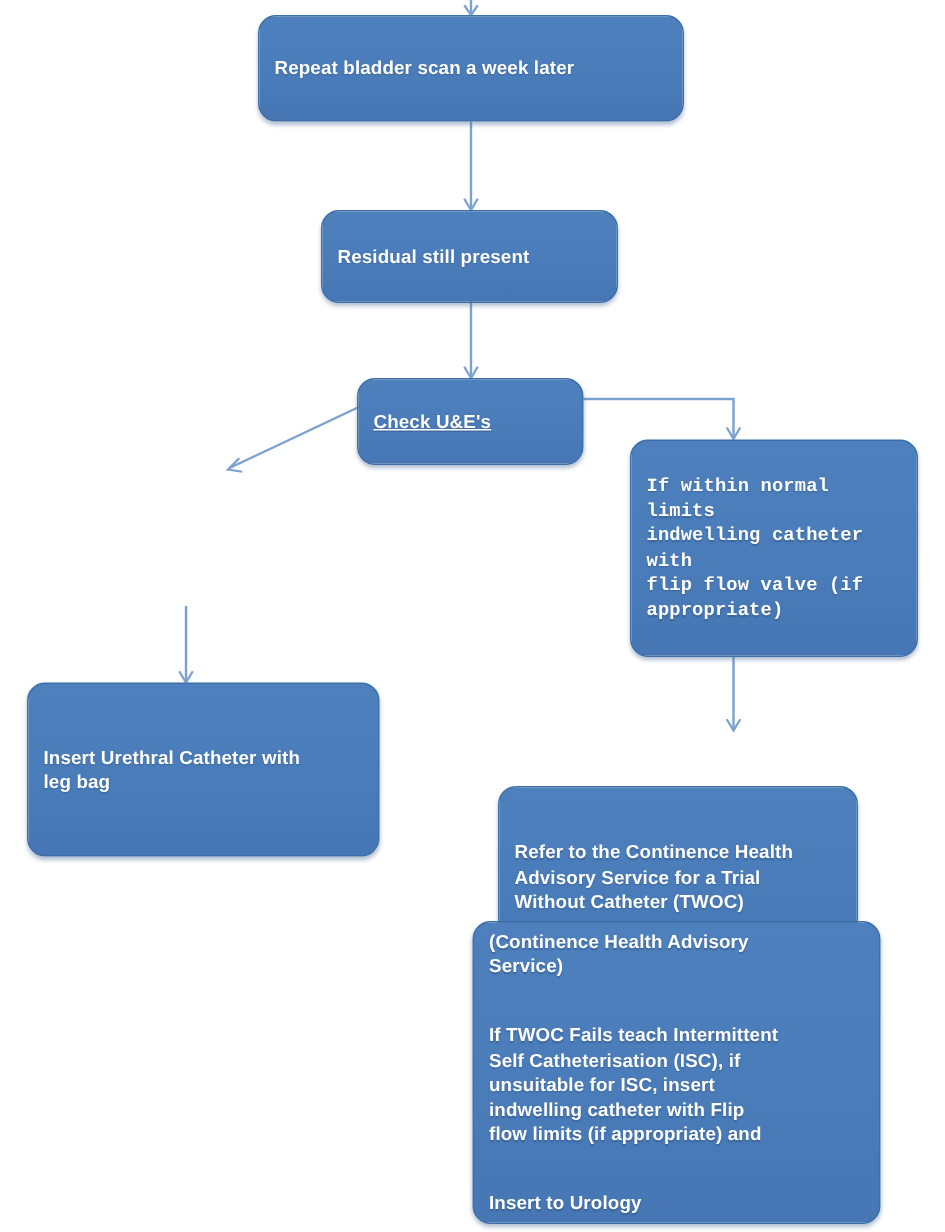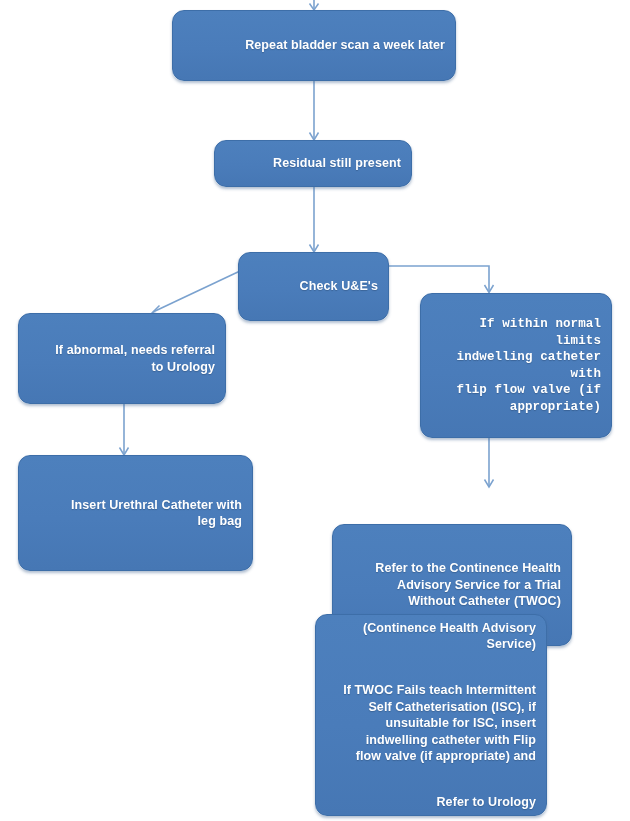--- a/index.html
+++ b/index.html
@@ -30,21 +30,21 @@
   .node {
     position: absolute;
     box-sizing: border-box;
     background: linear-gradient(180deg, #4d80bd 0%, #4a7cba 55%, #4677b4 100%);
     border: 1px solid #3d6ea8;
     border-radius: 12px;
     box-shadow: 0 2px 3px rgba(80,110,150,0.45);
     display: flex;
     align-items: center;
     justify-content: center;
-    text-align: right;
+    text-align: left;
     color: #ffffff;
     font-weight: bold;
     font-size: 12.5px;
     line-height: 1.32;
     padding: 22px 10px;
     letter-spacing: 0.1px;
     text-shadow: 0 1px 1px rgba(40,70,110,0.45);
   }
   .node .label {
     width: 100%;
@@ -110,57 +110,53 @@
         <path d="M440,609 L440,613"></path>
         <path d="M435.5,606.5 L440,614 L444.5,606.5" stroke-width="1.5"></path>
       </g>
     </g>
   </svg>
 
   <div class="node" style="left:172px; top:10px; width:284px; height:71px;">
     <span class="label">Repeat bladder scan a week later</span>
   </div>
 
-  <div class="node" style="left:214px; top:140px; width:198px; height:47px;">
+  <div class="node" style="left:214px; top:140px; width:198px; height:62px;">
     <span class="label">Residual still present</span>
   </div>
 
-  <div class="node" style="left:238px; top:252px; width:151px; height:69px;">
+  <div class="node" style="left:238px; top:252px; width:151px; height:58px;text-decoration:underline;">
     <span class="label">Check U&amp;E's</span>
   </div>
 
-  <div class="node multi" style="left:18px; top:313px; width:208px; height:91px;">
-    <span class="label">If abnormal, needs referral
-to Urology</span>
-  </div>
 
   <div class="node multi" style="left:420px; top:293px; width:192px; height:145px;font-family:Liberation Mono, monospace;">
     <span class="label">If within normal limits
 indwelling catheter with
 flip flow valve (if
 appropriate)</span>
   </div>
 
   <div class="node multi" style="left:18px; top:455px; width:235px; height:116px;">
     <span class="label">Insert Urethral Catheter with
 leg bag</span>
   </div>
 
   <div class="node multi" style="left:332px; top:487px; width:240px; height:122px;margin-top:37px;">
     <span class="label">Refer to the Continence Health
 Advisory Service for a Trial
 Without Catheter (TWOC)</span>
   </div>
 
-  <div class="node para" style="left:315px; top:614px; width:232px; height:202px;">
+  <div class="node para" style="left:315px; top:614px; width:272px; height:202px;">
     <span class="label">
       <span class="para-block" style="display: block; white-space: pre-line;">(Continence Health Advisory
 Service)</span>
       <span class="para-block" style="display: block; white-space: pre-line;">If TWOC Fails teach Intermittent
 Self Catheterisation (ISC), if
 unsuitable for ISC, insert
 indwelling catheter with Flip
-flow valve (if appropriate) and</span>
-      <span class="para-block" style="display: block; white-space: pre-line;">Refer to Urology</span>
+flow limits (if appropriate) and</span>
+      <span class="para-block" style="display: block; white-space: pre-line;">Insert to Urology</span>
     </span>
   </div>
 
 </div>
 
 </body></html>

